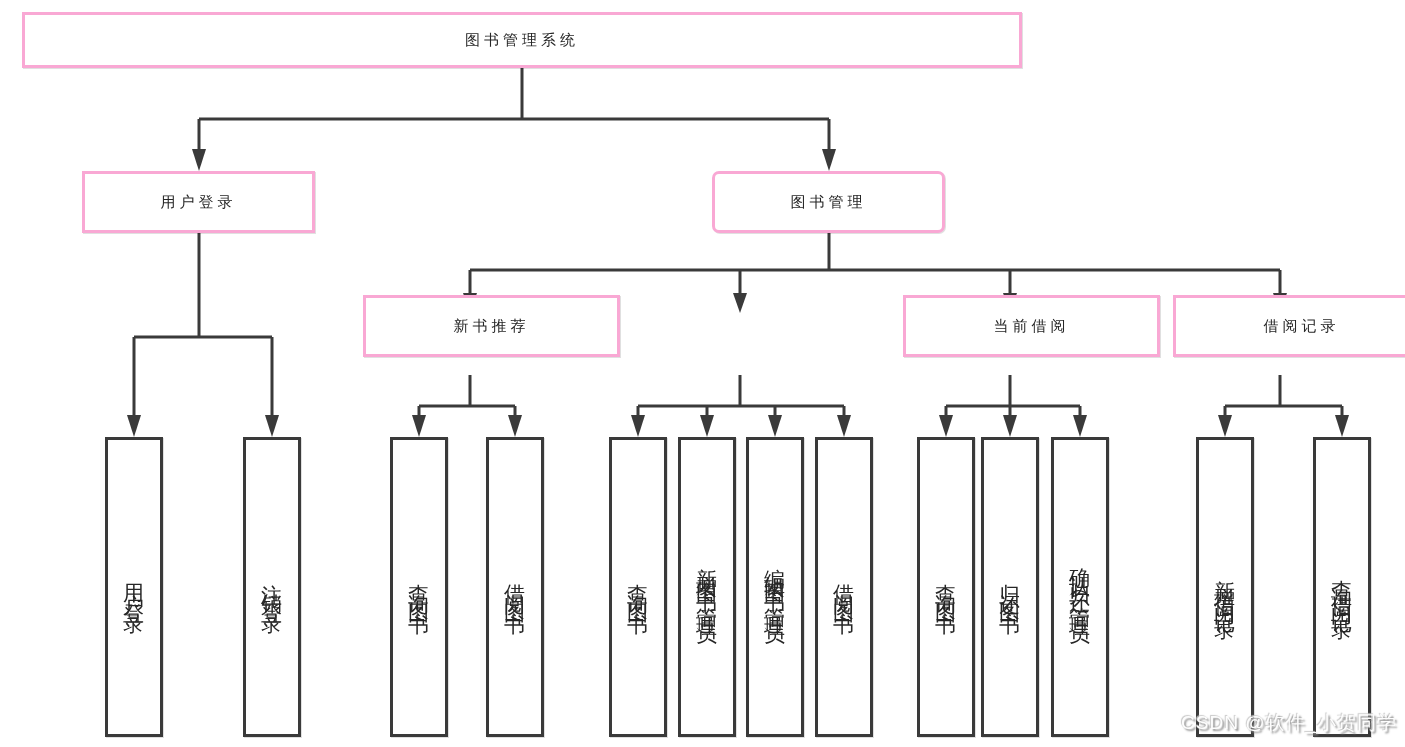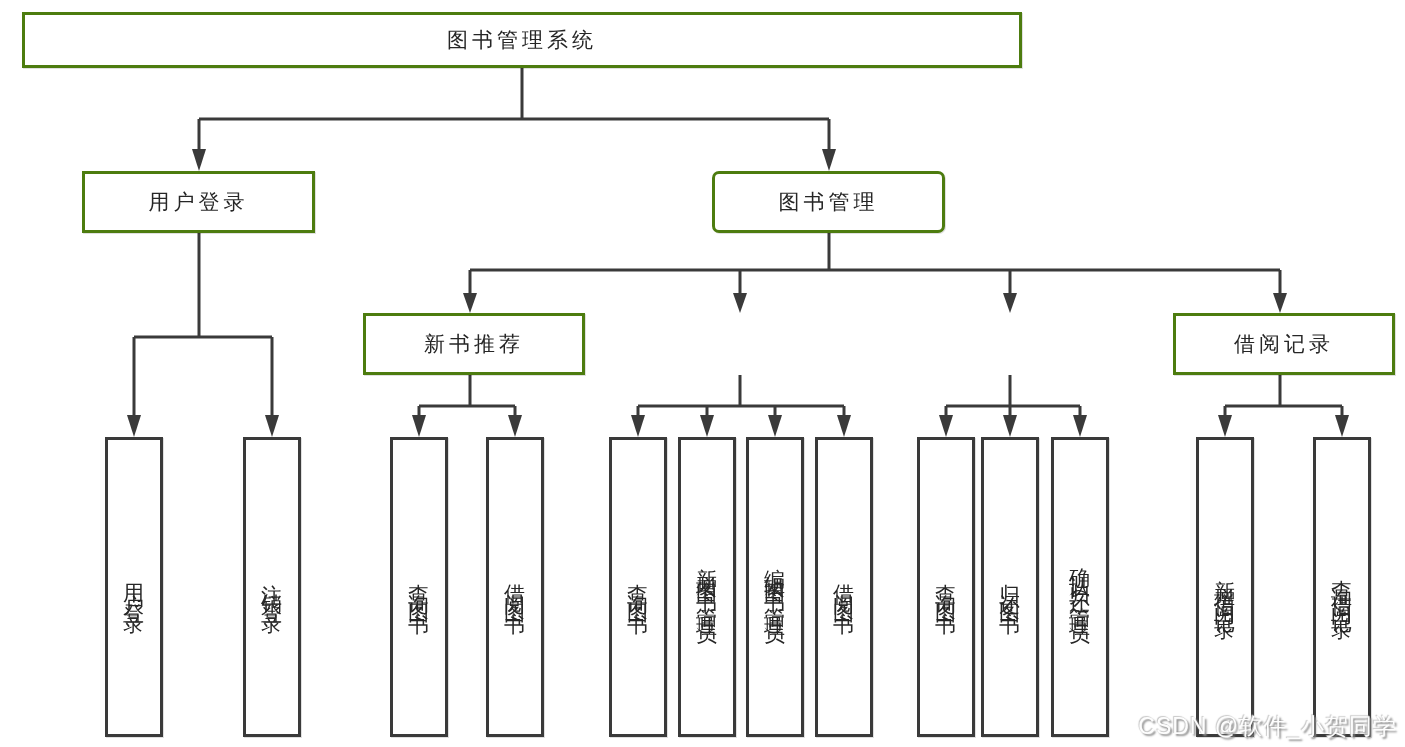--- a/index.html
+++ b/index.html
@@ -17,38 +17,38 @@
   }
   #connectors {
     position: absolute;
     left: 0; top: 0;
     width: 1405px;
     height: 747px;
   }
   .hnode {
     position: absolute;
     box-sizing: border-box;
-    border: 3px solid #4d7c0f;
+    border: 3px solid #f9a8d4;
     background: #ffffff;
     display: flex;
     align-items: center;
     justify-content: center;
-    font-size: 21px;
+    font-size: 15px;
     letter-spacing: 4px;
     color: #262626;
     box-shadow: 1px 1px 0 rgba(0,0,0,0.12);
   }
   .root {
     left: 22px; top: 12px;
     width: 1000px; height: 56px;
   }
   .lvl2 { width: 233px; height: 62px; top: 171px; }
   .n-user-login { left: 82px; }
   .n-book-mgmt { left: 712px; border-radius: 7px; }
-  .lvl3 { width: 222px; height: 62px; top: 313px; }
+  .lvl3 { width: 257px; height: 62px; top: 295px; }
   .n-new-book   { left: 363px; }
   .n-borrowing  { left: 633px; }
   .n-current    { left: 903px; }
   .n-records    { left: 1173px; }
   .leaf {
     position: absolute;
     top: 437px;
     width: 58px;
     height: 300px;
     box-sizing: border-box;
@@ -75,22 +75,22 @@
   .lf8  { left: 815px; }
   .lf9  { left: 917px; }
   .lf10 { left: 981px; }
   .lf11 { left: 1051px; }
   .lf12 { left: 1196px; }
   .lf13 { left: 1313px; }
   .long { letter-spacing: 8px; }
   .watermark {
     position: absolute;
     right: 8px;
-    bottom: 5px;
-    font-size: 23px;
+    bottom: 11px;
+    font-size: 19px;
     letter-spacing: 1px;
     color: #fdfdfd;
     text-shadow: 2px 2px 2px #8c8c8c, -1px -1px 1px #c8c8c8;
     white-space: nowrap;
     pointer-events: none;
     margin-top: 12px;
   }
 </style>
 </head>
 <body>
@@ -136,20 +136,21 @@
       <polygon points="1335,415 1349,415 1342,437"></polygon>
     </g>
   </svg>
 
   <div class="hnode root">图书管理系统</div>
 
   <div class="hnode lvl2 n-user-login">用户登录</div>
   <div class="hnode lvl2 n-book-mgmt">图书管理</div>
 
   <div class="hnode lvl3 n-new-book">新书推荐</div>
+  <div class="hnode lvl3 n-current">当前借阅</div>
   <div class="hnode lvl3 n-records">借阅记录</div>
 
   <div class="leaf lf1">用户登录</div>
   <div class="leaf lf2">注销登录</div>
 
   <div class="leaf lf3">查询图书</div>
   <div class="leaf lf4">借阅图书</div>
 
   <div class="leaf lf5">查询图书</div>
   <div class="leaf lf6 long">新增图书（管理员）</div>

